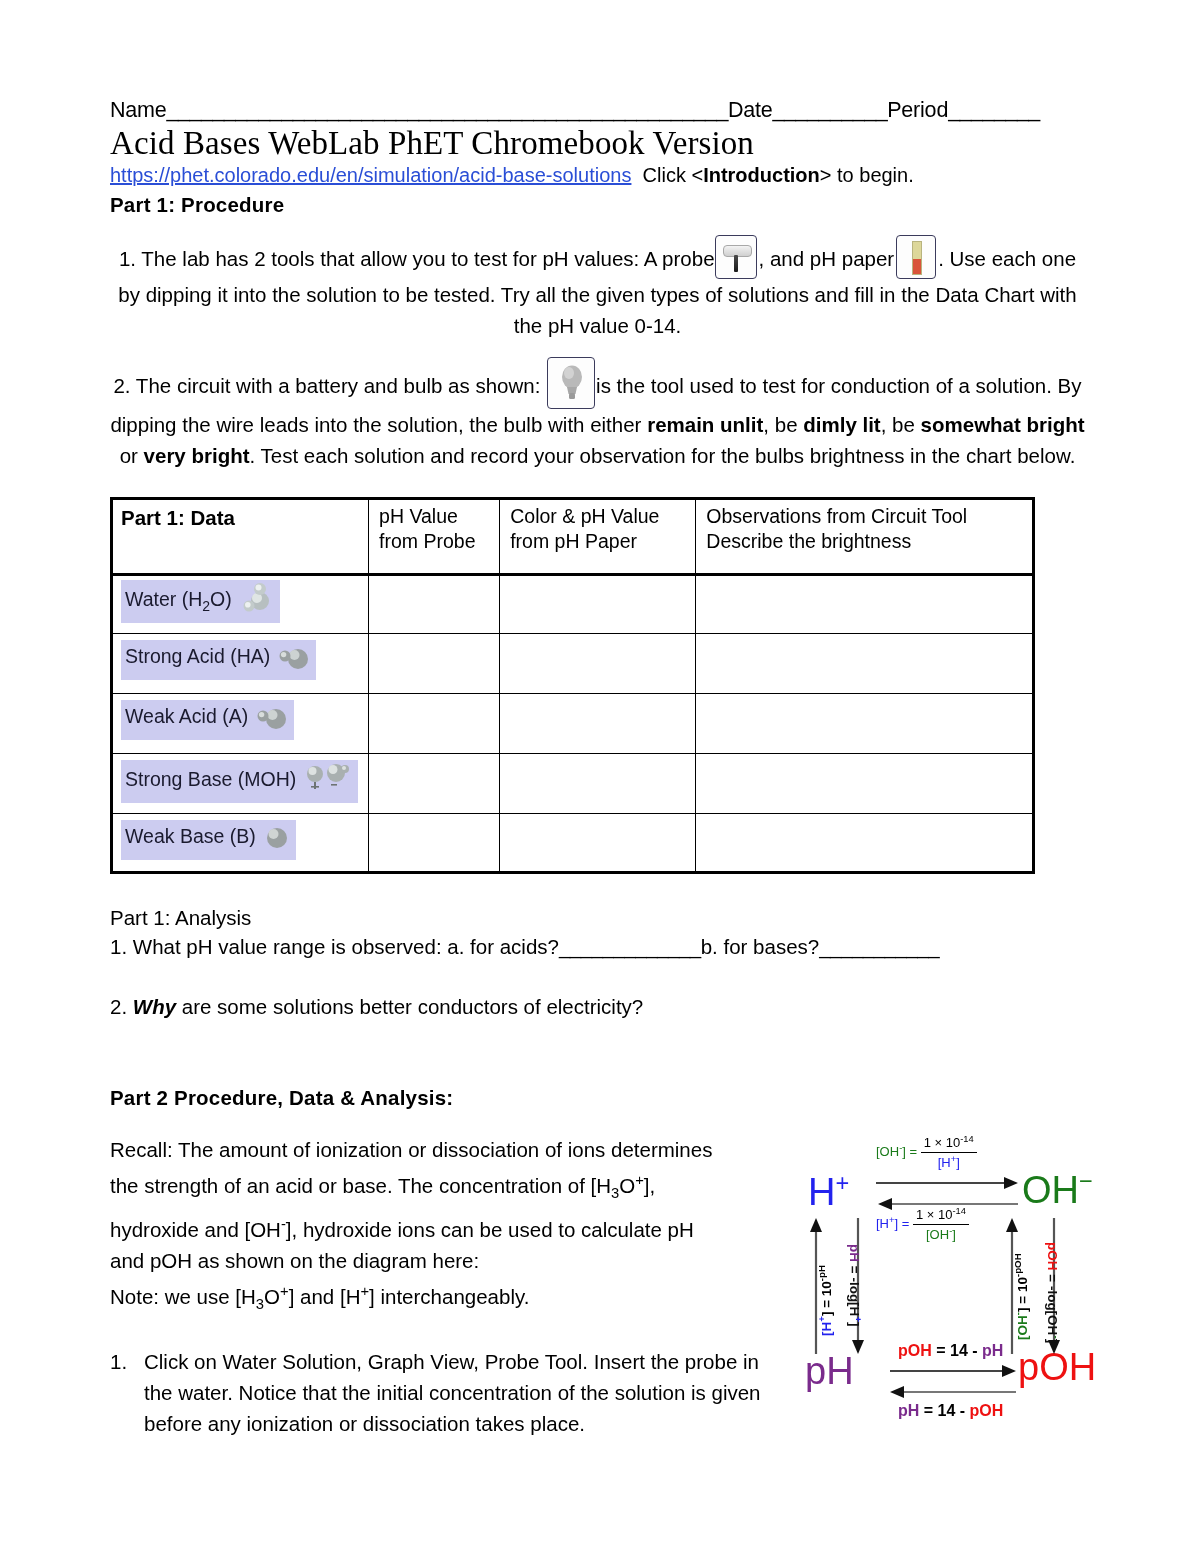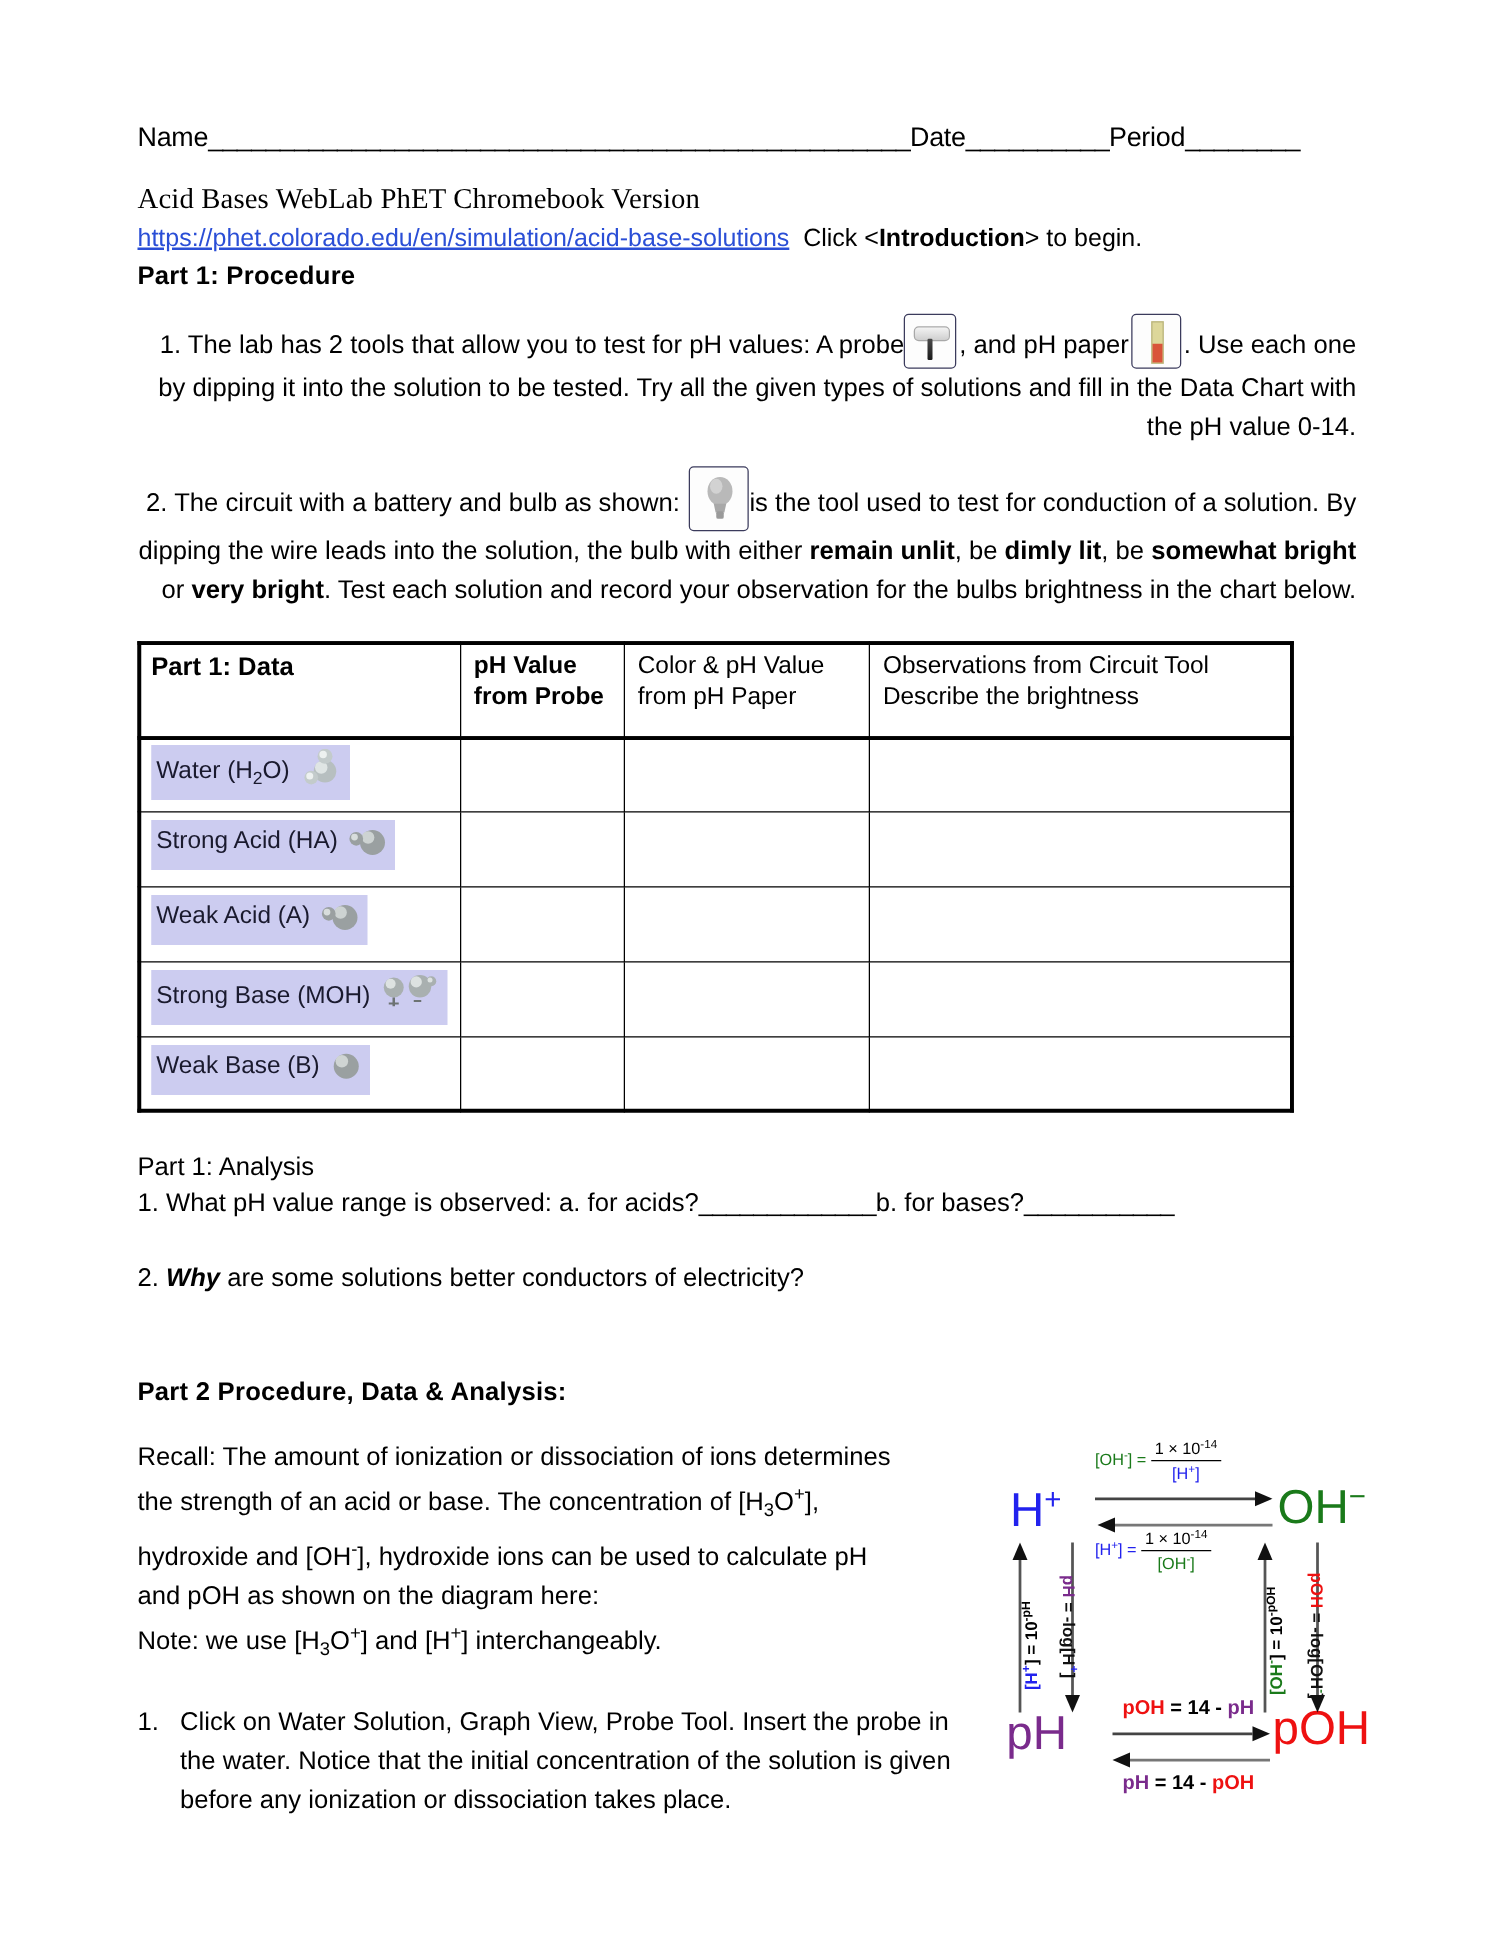--- a/index.html
+++ b/index.html
@@ -33,23 +33,23 @@
   .namerow {
     font-size: 21.5px;
     line-height: 30px;
     white-space: nowrap;
     letter-spacing: -0.2px;
   }
   .blank { letter-spacing: -0.5px; }
 
   .doctitle {
     font-family: "Liberation Serif", serif;
-    font-size: 23px;
+    font-size: 33px;
     line-height: 32px;
-    margin-top: 18px;
+    margin-top: 2px;
     letter-spacing: 0.1px;
   }
 
   .linkline {
     font-size: 20px;
     line-height: 30px;
     margin-top: 1px;
   }
   a.url {
     color: #2a4ed6;
@@ -63,21 +63,21 @@
     font-weight: bold;
     line-height: 28px;
     margin-top: 1px;
     letter-spacing: 0.2px;
   }
 
   
   .para {
     font-size: 20.5px;
     line-height: 31px;
-    text-align: right;
+    text-align: center;
     margin-top: 16px;
   }
 
   
   .iconbox {
     display: inline-block;
     vertical-align: -13px;
     border: 1.5px solid #3b3b5c;
     border-radius: 4px;
     background: #fdfdfd;
@@ -133,21 +133,21 @@
     border: 1.2px solid #000;
     padding: 6px 8px 6px 10px;
     vertical-align: top;
     font-size: 19.5px;
     line-height: 25px;
     box-sizing: border-box;
   }
   table.data tr.headrow td { height: 76px; }
   table.data tr.bodyrow td { height: 60px; }
   .col-label { width: 250px; }
-  .col-probe { width: 127px; font-weight: bold; }
+  .col-probe { width: 127px; }
   .col-paper { width: 190px; }
   .col-obs   { width: 328px; }
 
   
   .tablewrap { position: relative; width: 925px; }
   .frame-top, .frame-bottom, .frame-left, .frame-right, .frame-headrule {
     position: absolute; background: #000;
   }
   .frame-top    { left:0; top:0;    width:100%; height:3px; }
   .frame-bottom { left:0; bottom:0; width:100%; height:3px; }

